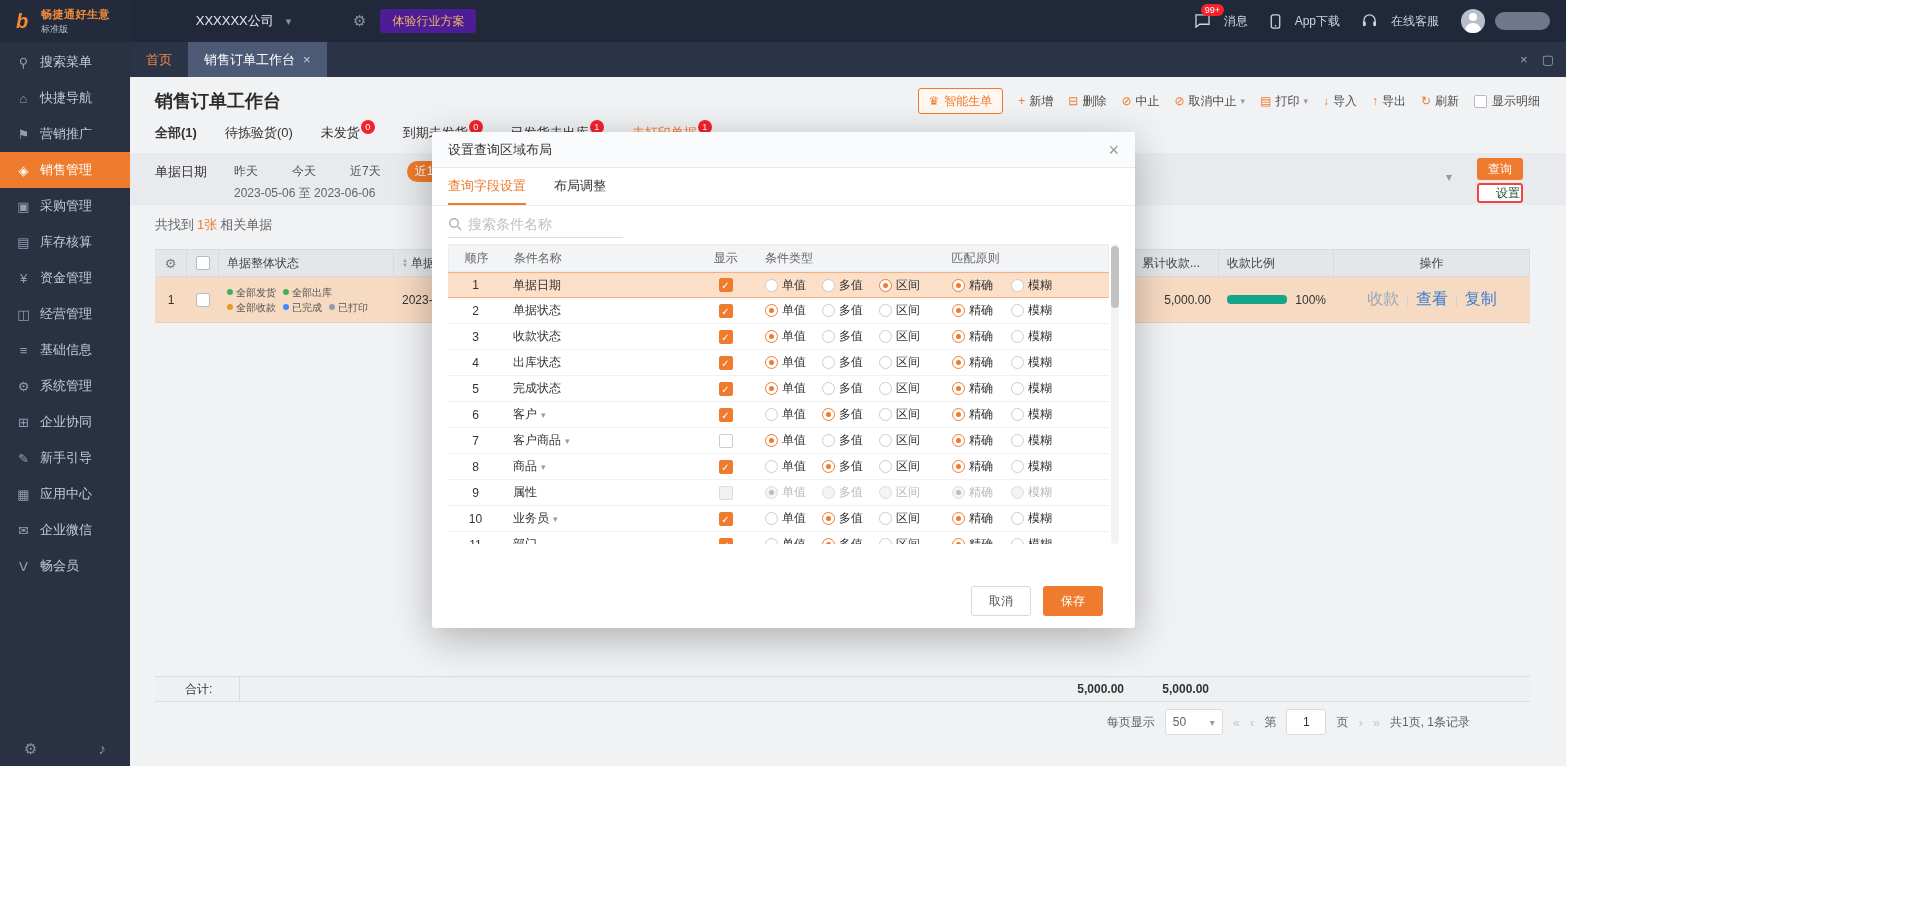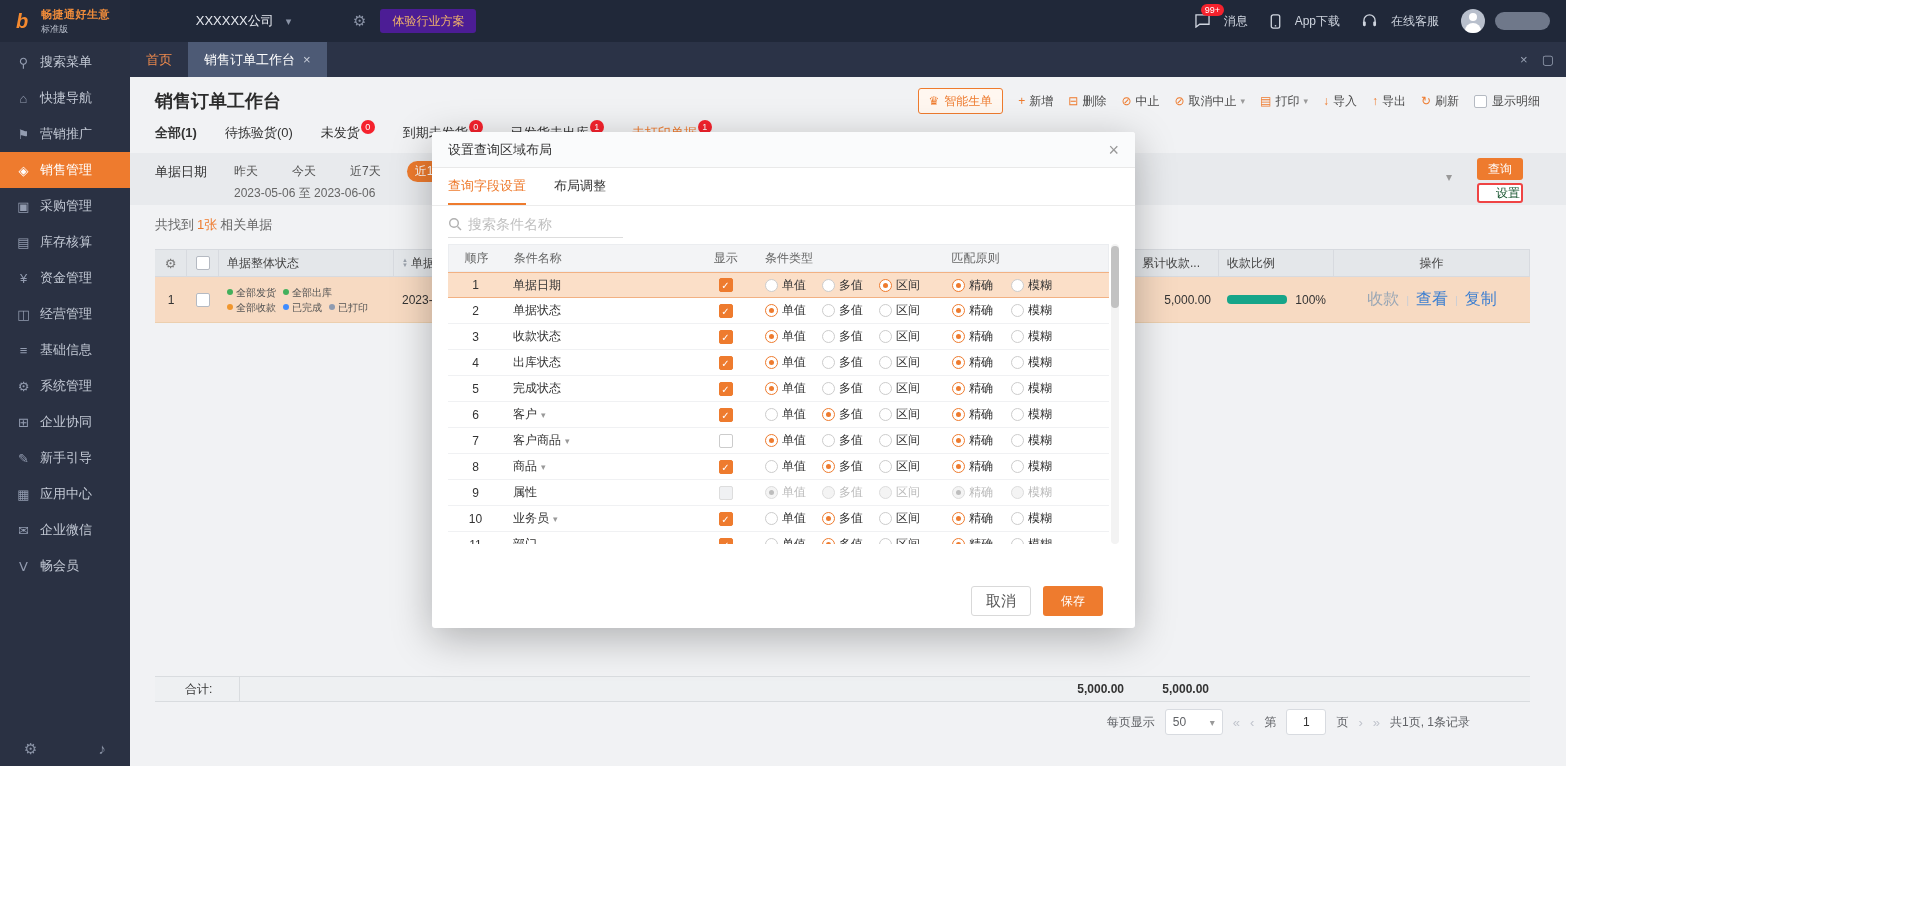--- a/index.html
+++ b/index.html
@@ -147,21 +147,21 @@
   .m-radio { display:inline-flex; align-items:center; gap:4px; }
   .r-dot { width:13px; height:13px; border-radius:50%; border:1px solid #ccc; background:#fff; position:relative; display:inline-block; }
   .m-radio.sel .r-dot { border-color:#ee7b2e; }
   .m-radio.sel .r-dot::after { content:""; position:absolute; left:3px; top:3px; width:5px; height:5px; border-radius:50%; background:#ee7b2e; }
   .m-radio.dis .r-dot { border-color:#dcdcdc; background:#f4f4f4; }
   .m-radio.dis.sel .r-dot::after { background:#bdbdbd; }
   .m-radio.dis .r-lb { color:#bbb; }
   .m-scrollbar { position:absolute; right:0; top:0; width:8px; height:300px; background:#f3f3f3; border-radius:4px; }
   .m-thumb { position:absolute; left:0; top:2px; width:8px; height:62px; background:#c2c2c2; border-radius:4px; }
   .m-foot { position:absolute; bottom:12px; right:32px; display:flex; gap:12px; }
-  .btn-cancel { width:60px; height:30px; background:#fff; border:1px solid #d9d9d9; border-radius:3px; font-size:15px; color:#555; }
+  .btn-cancel { width:60px; height:30px; background:#fff; border:1px solid #d9d9d9; border-radius:3px; font-size:12px; color:#555; }
   .btn-save { width:60px; height:30px; background:#ee7b2e; border:none; border-radius:3px; font-size:12px; color:#fff; }
 </style>
 </head>
 <body>
 
 <div class="screen" data-interactable="false">
   <div class="app" data-interactable="false">
 
     <aside class="sidebar" data-interactable="false">
       <div class="logo" data-interactable="false">

